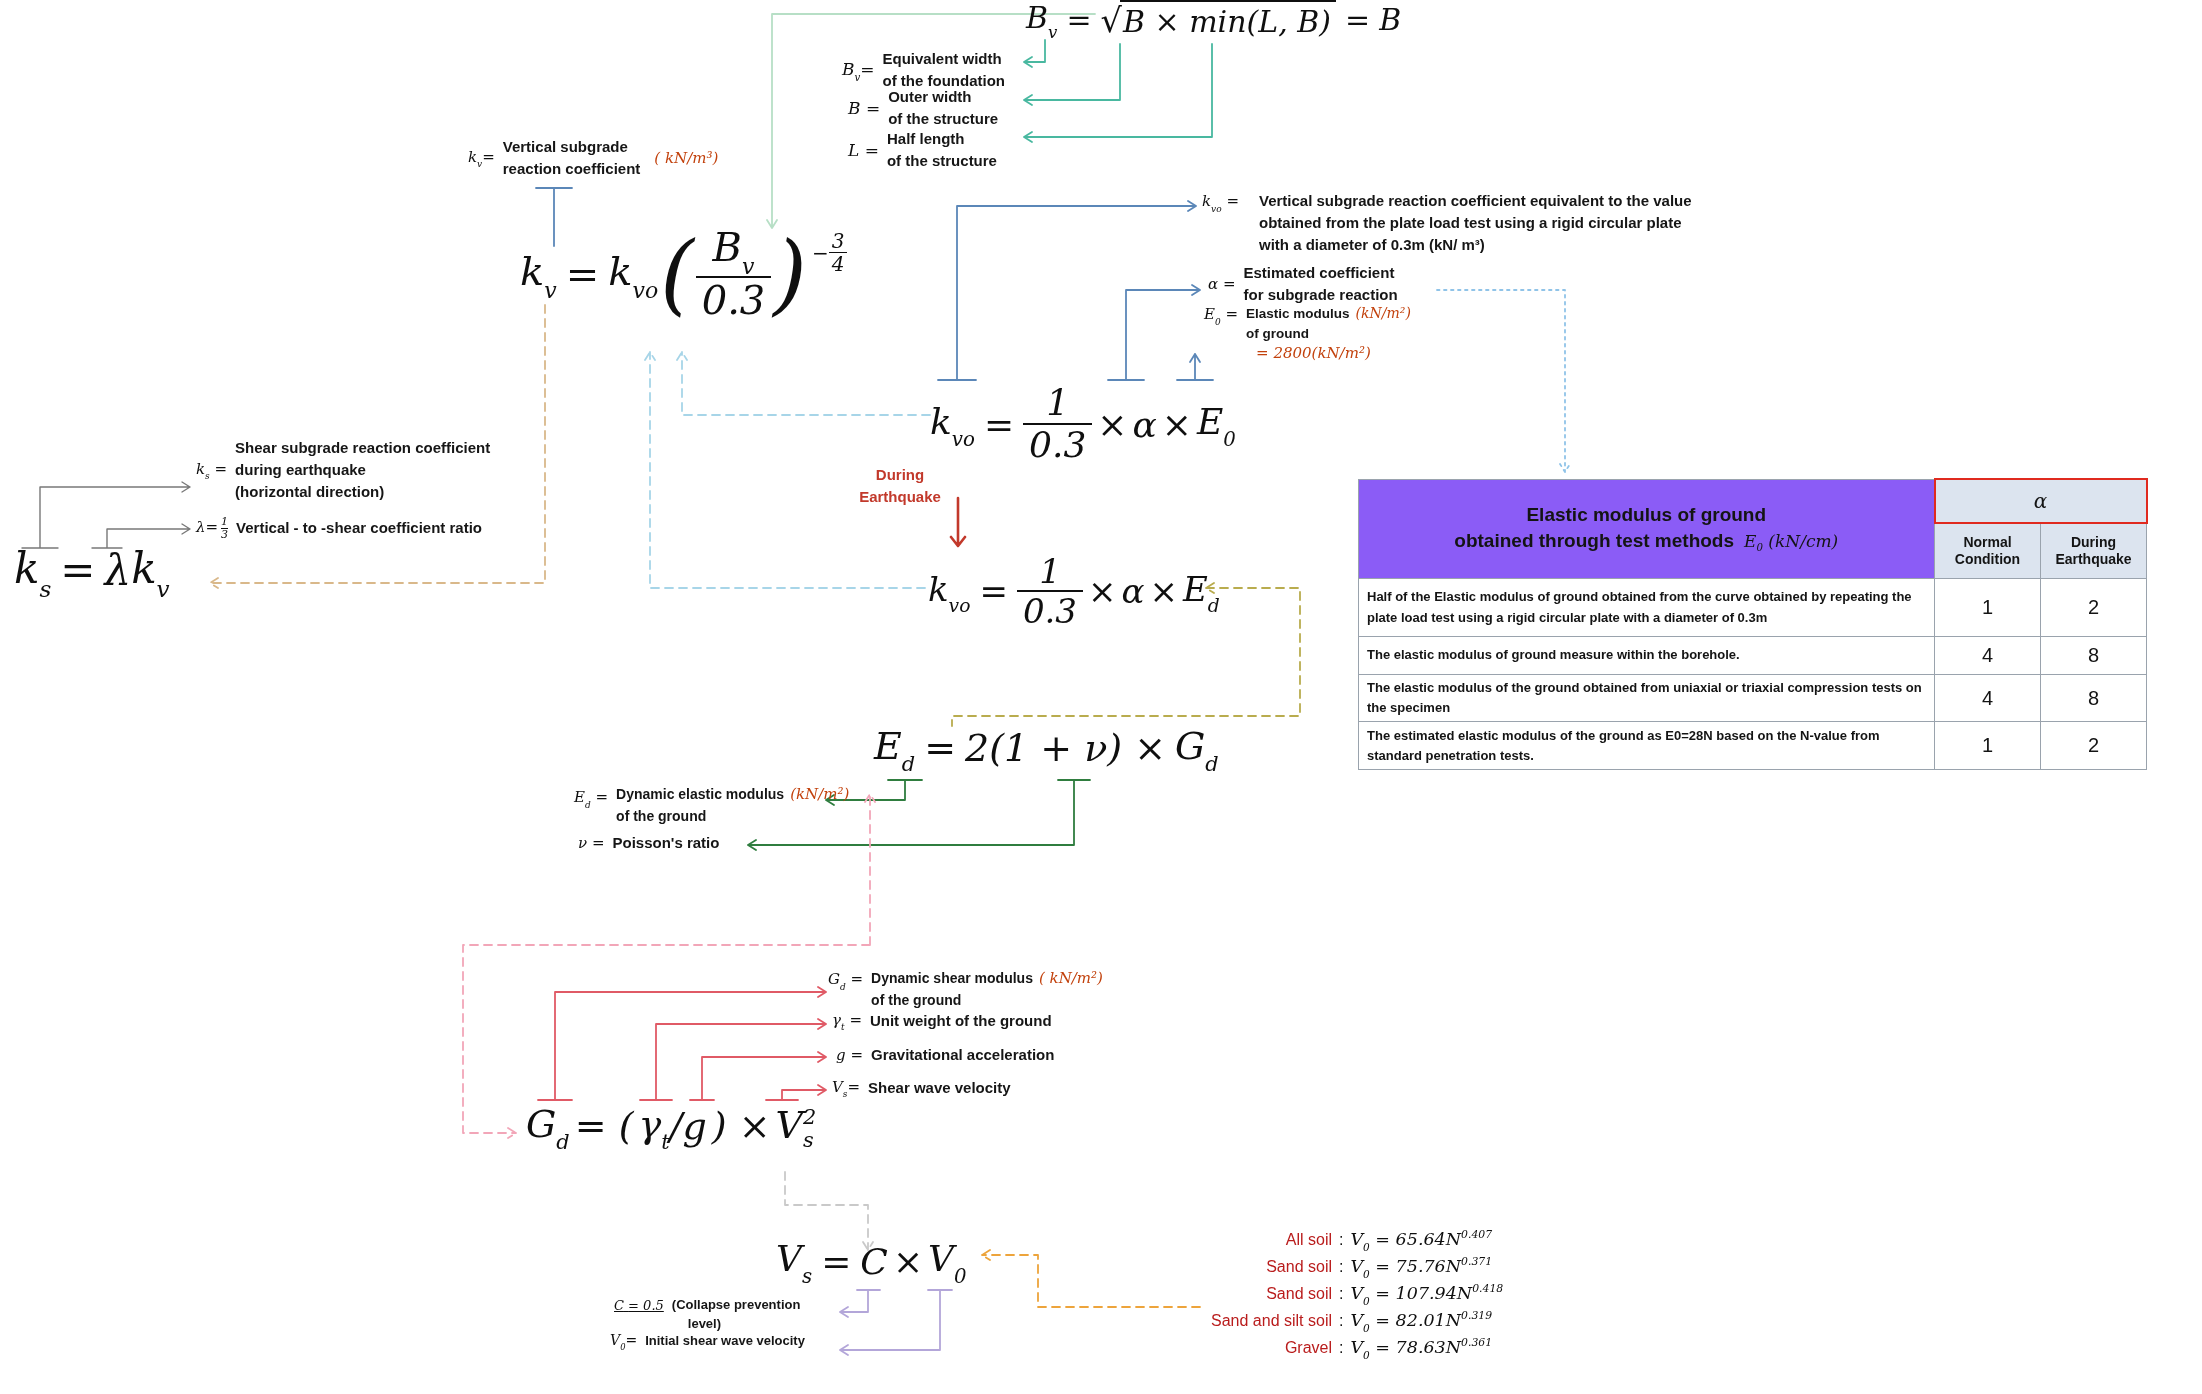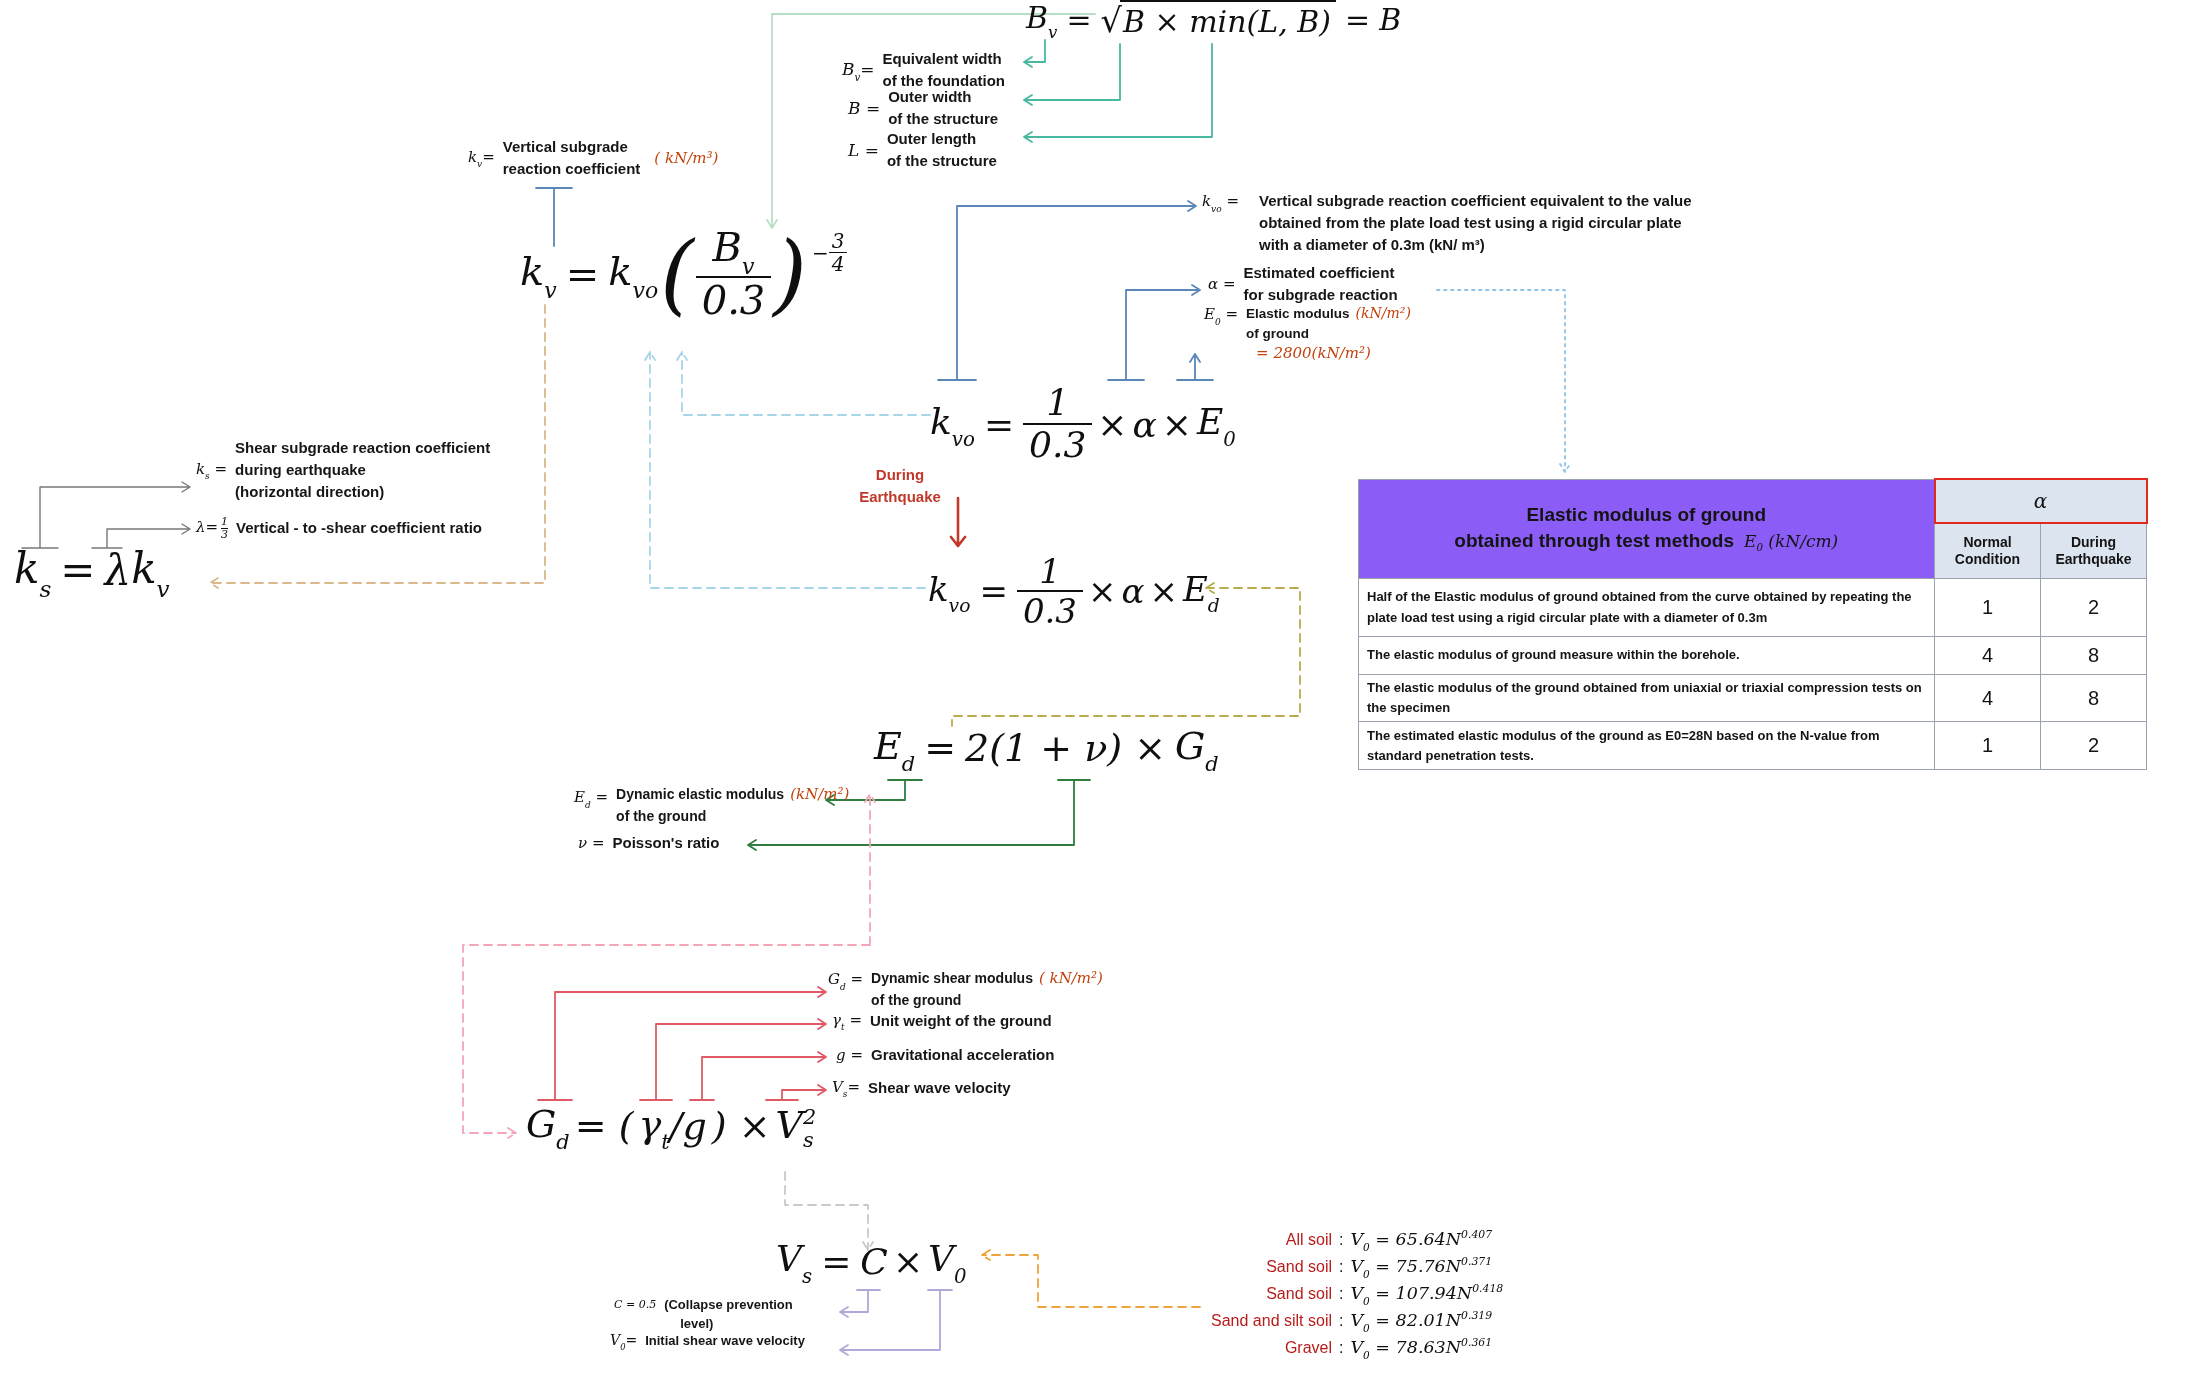--- a/index.html
+++ b/index.html
@@ -111,21 +111,21 @@
   <div class="def" style="left:842px;top:48px;justify-content:flex-end;">
     <span class="sym"><span>B</span><sub>v</sub><span>=</span></span>
     <span class="txt"><span>Equivalent width</span><br><span>of the foundation</span></span>
   </div>
   <div class="def" style="left:848px;top:86px;">
     <span class="sym"><span>B</span> <span>=</span></span>
     <span class="txt"><span>Outer width</span><br><span>of the structure</span></span>
   </div>
   <div class="def" style="left:848px;top:128px;">
     <span class="sym"><span>L</span> <span>=</span></span>
-    <span class="txt"><span>Outer length</span><br><span>of the structure</span></span>
+    <span class="txt"><span>Half length</span><br><span>of the structure</span></span>
   </div>
 
   <div class="def" style="left:468px;top:136px;">
     <span class="sym" style="font-size:15px;"><span>k</span><sub>v</sub><span>=</span></span>
     <span class="txt"><span>Vertical subgrade</span><br><span>reaction coefficient</span></span>
     <span class="unit">( kN/m³)</span>
   </div>
 
   <div class="f" style="left:520px;top:225px;font-size:40px;">
     <span class="g"><span>k</span><sub>v</sub></span>
@@ -297,21 +297,21 @@
 
   <div class="f" style="left:776px;top:1238px;font-size:36px;">
     <span class="g"><span>V</span><sub>s</sub></span>
     <span class="mo">=</span>
     <span class="g">C</span>
     <span class="mos">×</span>
     <span class="g"><span>V</span><sub>0</sub></span>
   </div>
 
   <div class="def top" style="left:614px;top:1296px;">
-    <span class="sym" style="font-size:11px;margin-top:2px;"><span>C</span> <span>= 0.5</span></span>
+    <span class="sym" style="font-size:13px;margin-top:2px;text-decoration:underline;"><span>C</span> <span>= 0.5</span></span>
     <span class="txt" style="font-size:13px;"><span>(Collapse prevention</span><br><span style="padding-left:16px;">level)</span></span>
   </div>
   <div class="def" style="left:610px;top:1332px;">
     <span class="sym" style="font-size:14px;"><span>V</span><sub>0</sub><span>=</span></span>
     <span class="txt" style="font-size:13px;">Initial shear wave velocity</span>
   </div>
 
   <div class="v0wrap" style="left:1200px;top:1228px;">
     <div class="v0row">
       <span class="v0label">All soil</span>

